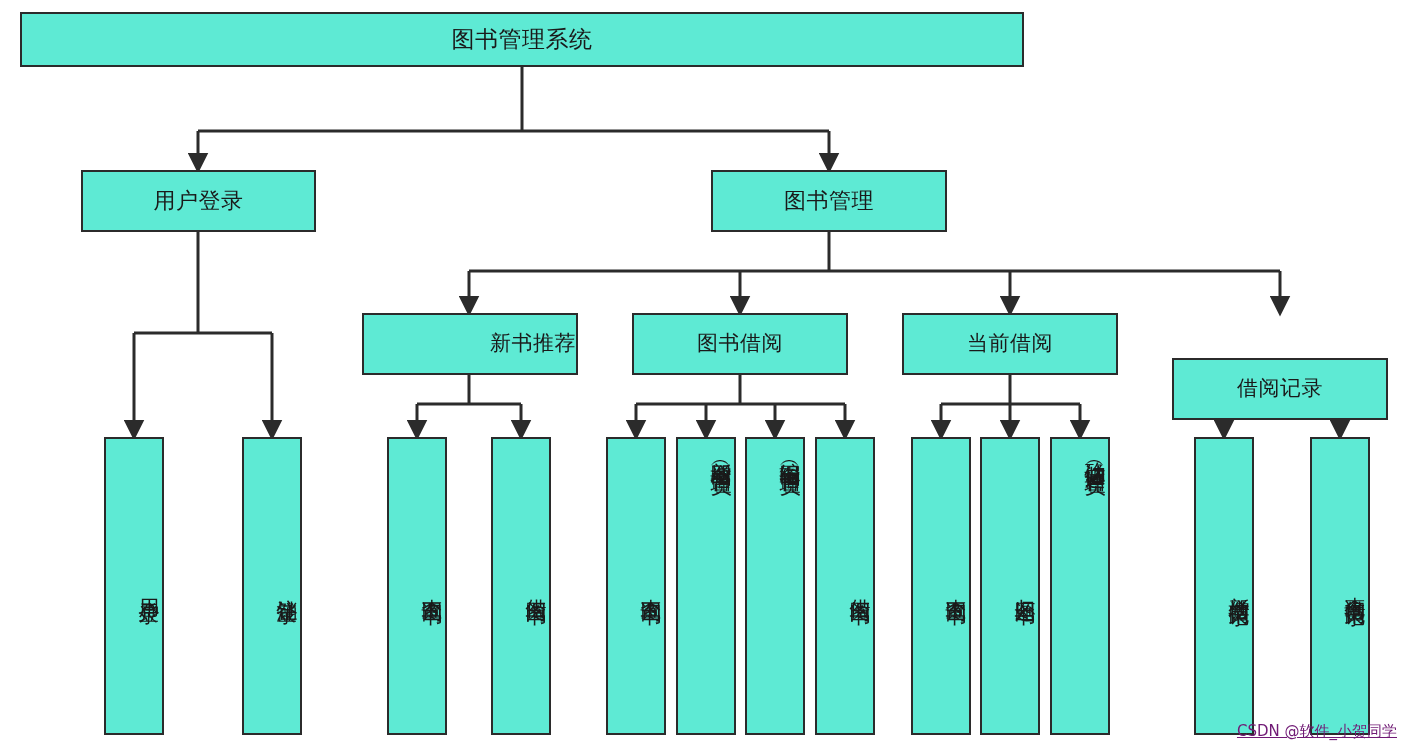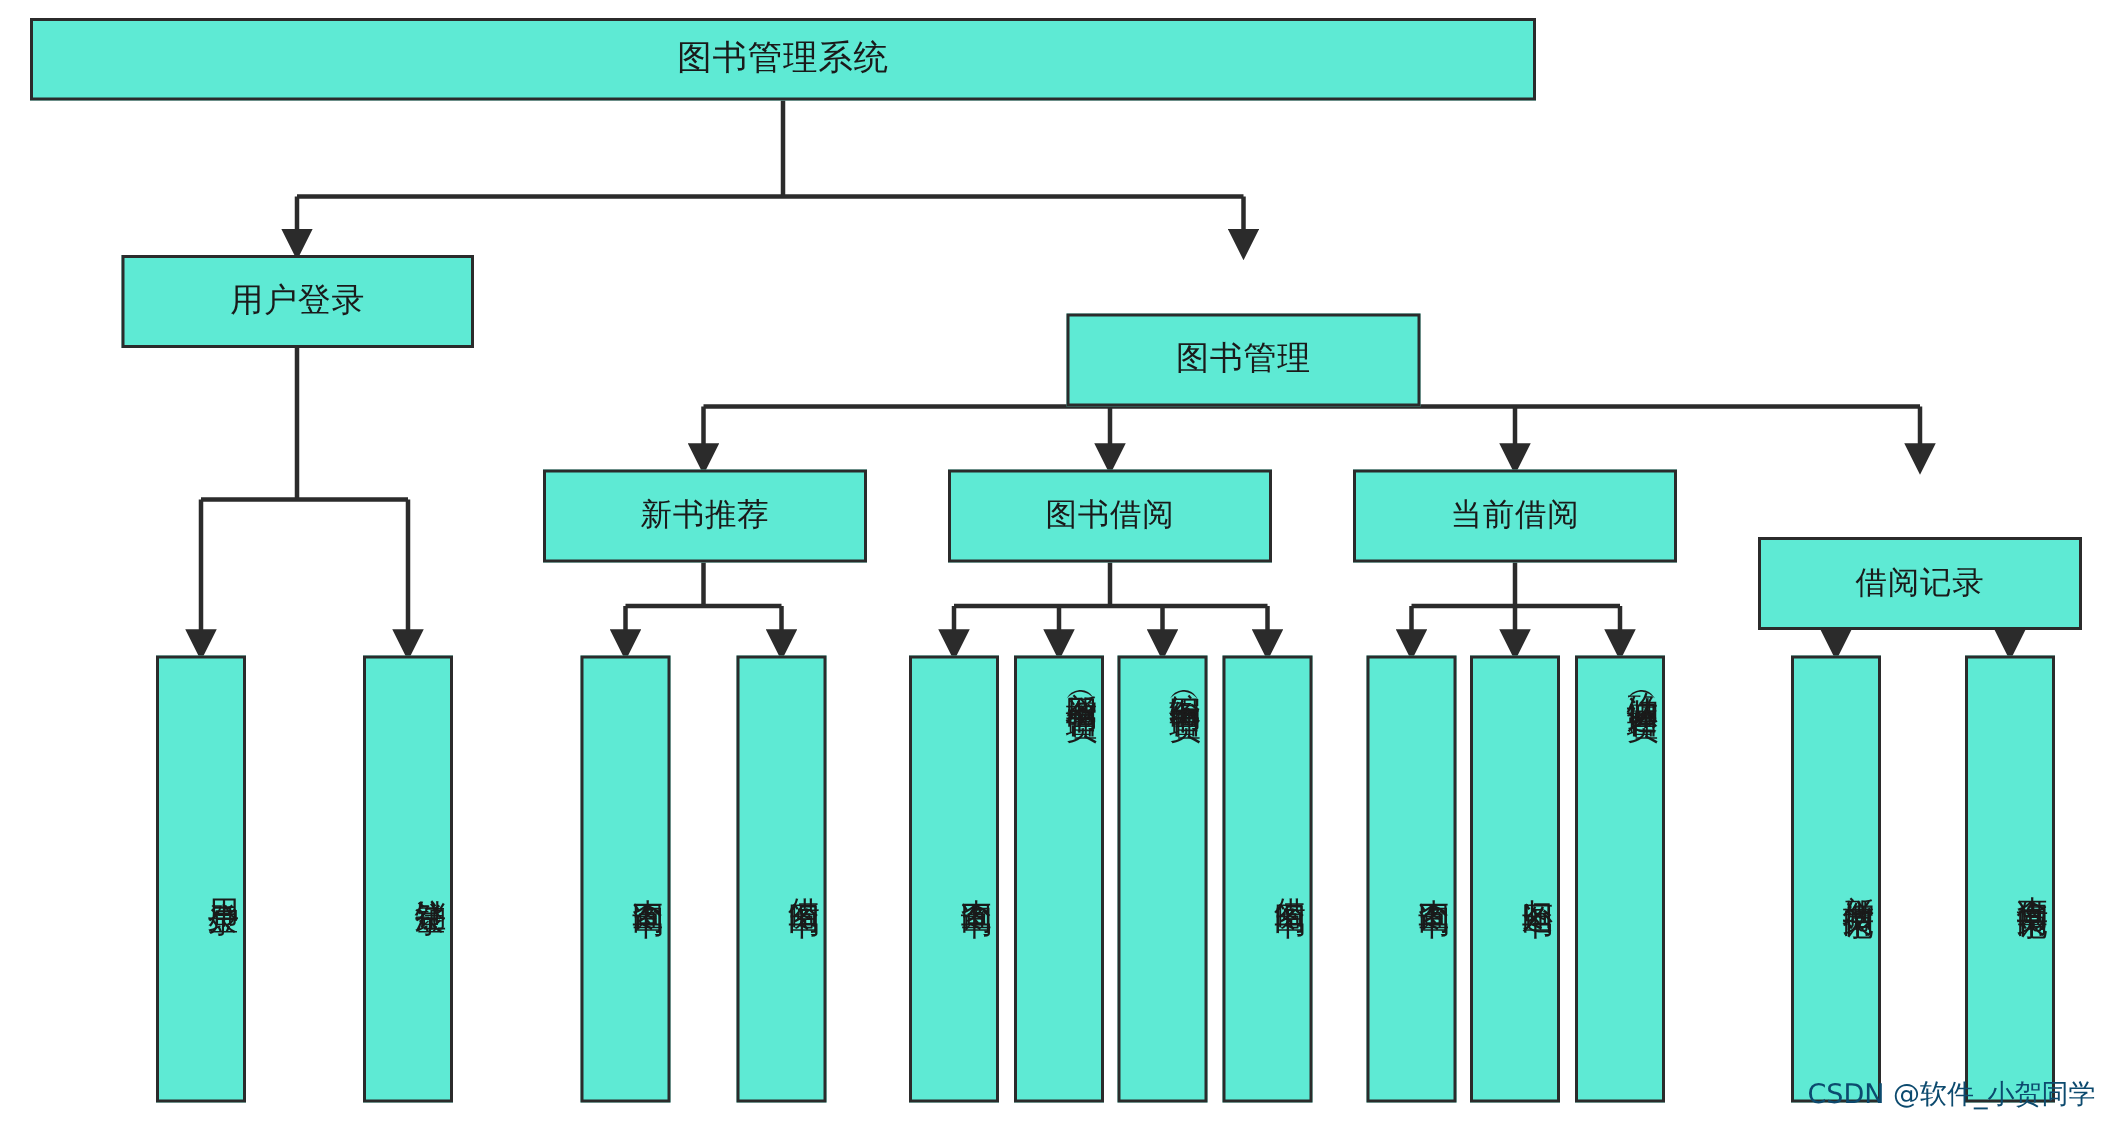--- a/index.html
+++ b/index.html
@@ -56,25 +56,26 @@
     padding-top: 6px;
   }
   .node-label {
     display: block;
     white-space: pre-line;
   }
   #watermark {
     position: absolute;
     right: 8px;
     bottom: 6px;
-    font-size: 18px;
-    color: #0c4a6e;
+    font-size: 15px;
+    color: #701a75;
     z-index: 5;
     white-space: nowrap;
     font-family: "DejaVu Sans", "Liberation Sans", sans-serif;
+    text-decoration: underline;
   }
 </style>
 </head>
 <body>
 
 <div id="diagram-root">
 
   <svg id="edge-layer" viewBox="0 0 1405 747" xmlns="http://www.w3.org/2000/svg">
     <defs>
       <marker id="arrow" viewBox="0 0 12 12" refX="6" refY="6" markerWidth="7" markerHeight="7" orient="auto-start-reverse">
@@ -125,25 +126,25 @@
     </g>
   </svg>
 
   <div class="node level-root" style="left:20px; top:12px; width:1004px; height:55px;">
     <span class="node-label">图书管理系统</span>
   </div>
 
   <div class="node level-2" style="left:81px; top:170px; width:235px; height:62px;">
     <span class="node-label">用户登录</span>
   </div>
-  <div class="node level-2" style="left:711px; top:170px; width:236px; height:62px;margin-top:39px;">
+  <div class="node level-2" style="left:711px; top:170px; width:236px; height:62px;">
     <span class="node-label">图书管理</span>
   </div>
 
-  <div class="node level-3" style="left:362px; top:313px; width:216px; height:62px;">
+  <div class="node level-3" style="left:362px; top:313px; width:216px; height:62px;justify-content:flex-end;">
     <span class="node-label">新书推荐</span>
   </div>
   <div class="node level-3" style="left:902px; top:313px; width:216px; height:62px;">
     <span class="node-label">当前借阅</span>
   </div>
   <div class="node level-3" style="left:632px; top:313px; width:216px; height:62px;">
     <span class="node-label">图书借阅</span>
   </div>
   <div class="node level-3" style="left:1172px; top:313px; width:216px; height:62px;margin-top:45px;">
     <span class="node-label">借阅记录</span>

